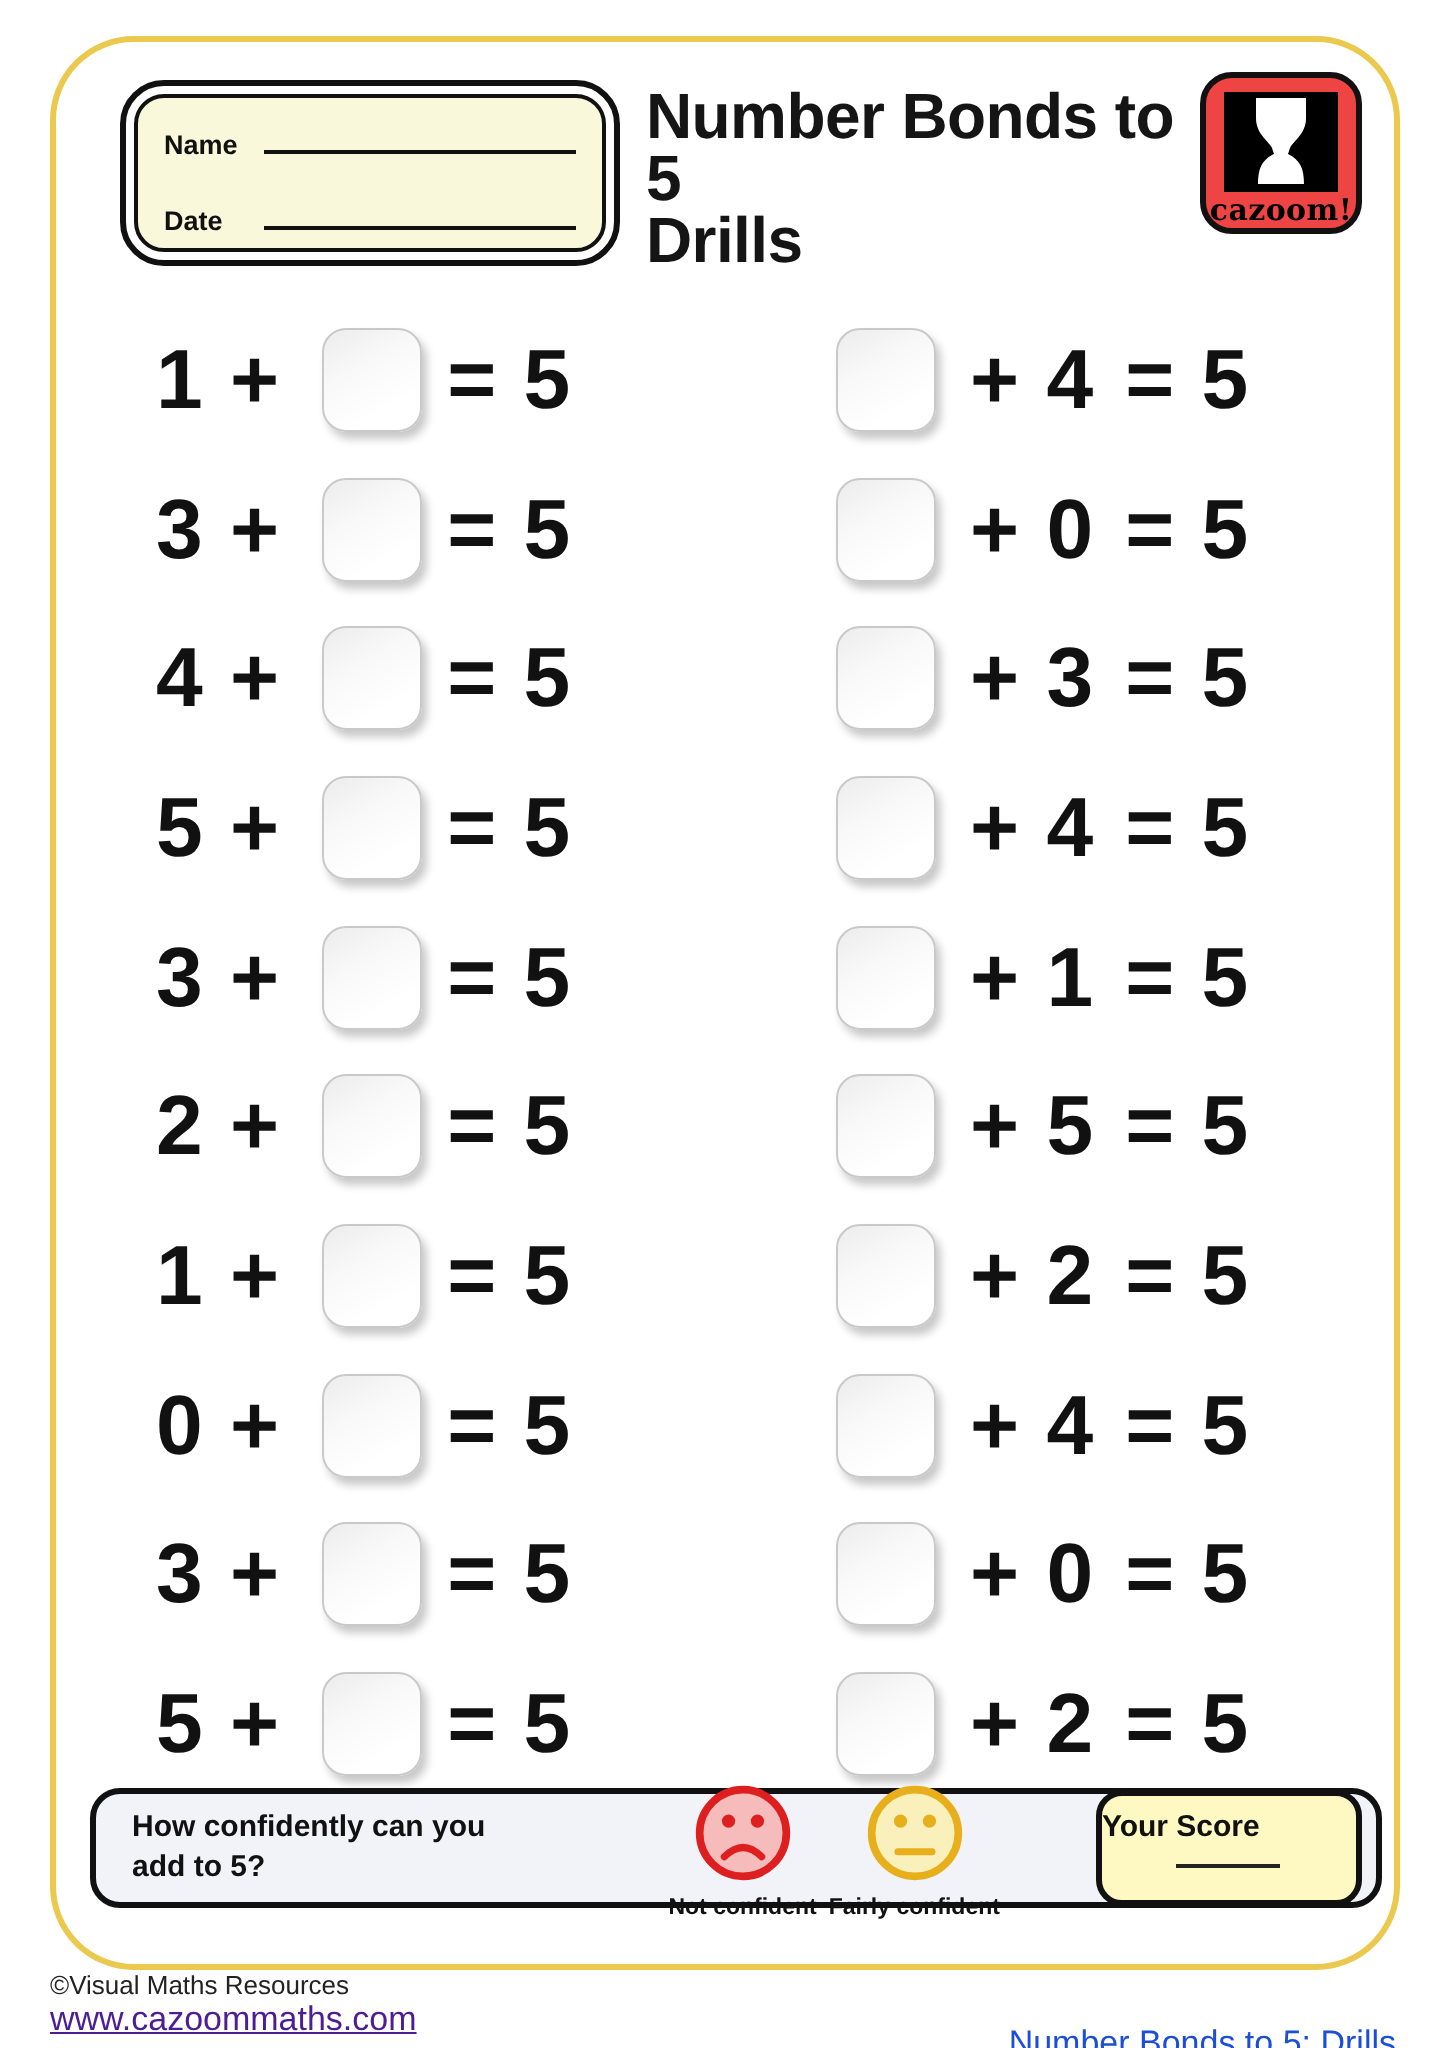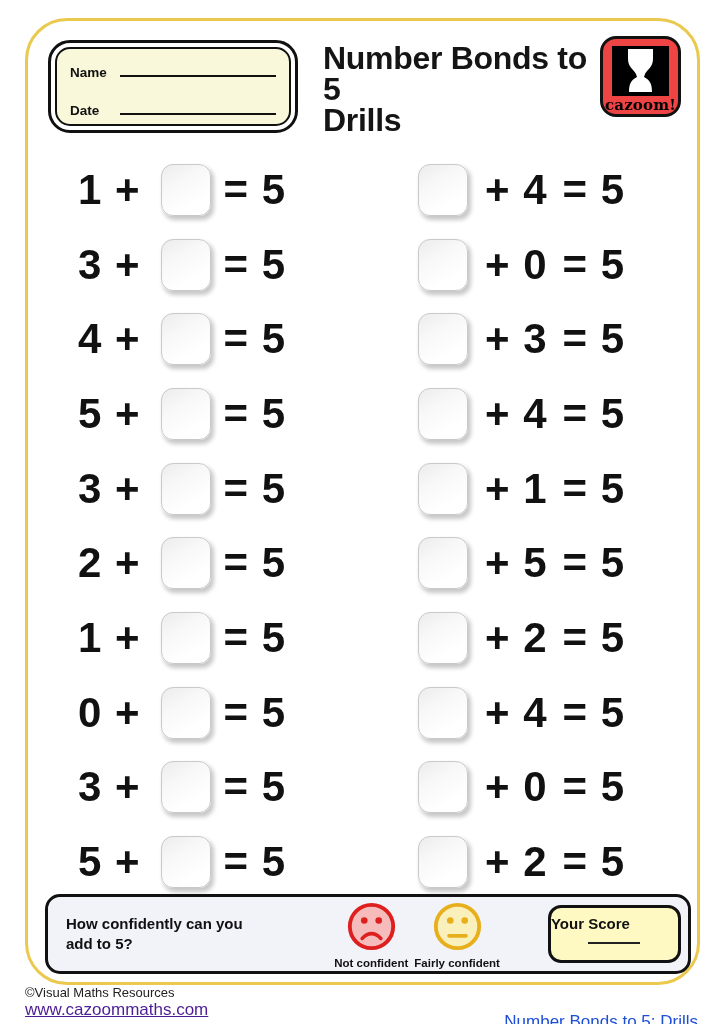--- a/index.html
+++ b/index.html
@@ -5,21 +5,21 @@
   * { margin:0; padding:0; box-sizing:border-box; }
   html,body { width:724px; height:1024px; background:#ffffff;
               font-family:"Liberation Sans", sans-serif; }
   .page { position:relative; width:724px; height:1024px; background:#fff; overflow:hidden; }
 
   
   .sheet { position:absolute; left:25px; top:18px; width:675px; height:967px;
            border:3px solid #eac94e; border-radius:42px; }
 
   
-  .student-box-outer { position:absolute; left:20px; top:19px; width:250px; height:93px;
+  .student-box-outer { position:absolute; left:32px; top:19px; width:250px; height:93px;
         border:3px solid #111; border-radius:22px; background:#fff; padding:4px; }
   .student-box-inner { width:100%; height:100%; border:2px solid #111; border-radius:15px;
         background:#f9f8da; padding:9px 13px 6px 13px; display:flex; flex-direction:column;
         justify-content:space-between; }
   .student-row { display:flex; align-items:flex-end; height:22px; }
   .student-label { font-weight:bold; font-size:13.5px; color:#111; width:50px; }
   .student-line { flex:1; border-bottom:2px solid #111; margin-bottom:3px; }
 
   .title { position:absolute; left:295px; top:22px; width:270px;
            font-size:32px; font-weight:bold; color:#151515; line-height:31px; letter-spacing:-0.3px; }
@@ -39,21 +39,21 @@
   .eq-row { display:flex; align-items:center; height:54px; }
   .num { font-size:42px; font-weight:bold; color:#111; white-space:pre; letter-spacing:1px; }
   .answer-box { width:50px; height:52px; border:1px solid #c9c9c9; border-radius:12px;
         background:linear-gradient(150deg,#ececec 0%,#f8f8f8 35%,#ffffff 75%);
         box-shadow:2.5px 3.5px 4px rgba(0,0,0,0.22); flex:none; }
   .col-left  .answer-box { margin-left:20px; margin-right:13px; }
   .col-right .answer-box { margin-right:17px; }
   .col-right .eq-mid { margin-right:15px; }
 
   
-  .conf-bar { position:absolute; left:17px; top:873px; width:646px; height:80px;
+  .conf-bar { position:absolute; left:17px; top:873px; width:646px; height:60px;
         border:3px solid #111; border-radius:15px; background:#f2f2f9;
         display:flex; align-items:center; padding:0 7px 0 18px;gap:48px; }
   .conf-question { width:200px; font-size:15px; font-weight:bold; color:#111; line-height:20px; }
   .faces { display:flex; align-items:flex-start; gap:6px; margin-left:32px; }
   .face-block { display:flex; flex-direction:column; align-items:center; padding-top:2px; }
   .face-label { font-size:11.5px; font-weight:bold; color:#111; margin-top:1px; white-space:nowrap; }
   .score-box { margin-left:auto; width:141px; height:58px; background:#fef9c3;
         border:3px solid #111; border-radius:13px; text-align:left; }
   .score-label { font-size:15px; font-weight:bold; color:#111; margin-top:7px; }
   .score-line { width:52px; border-bottom:2px solid #222; margin:10px auto 0 auto; }

